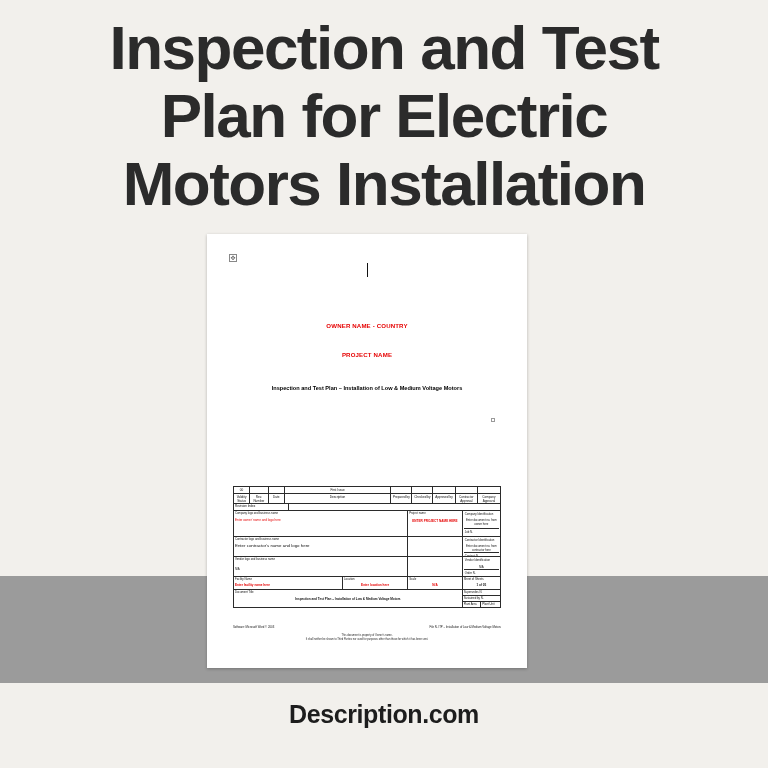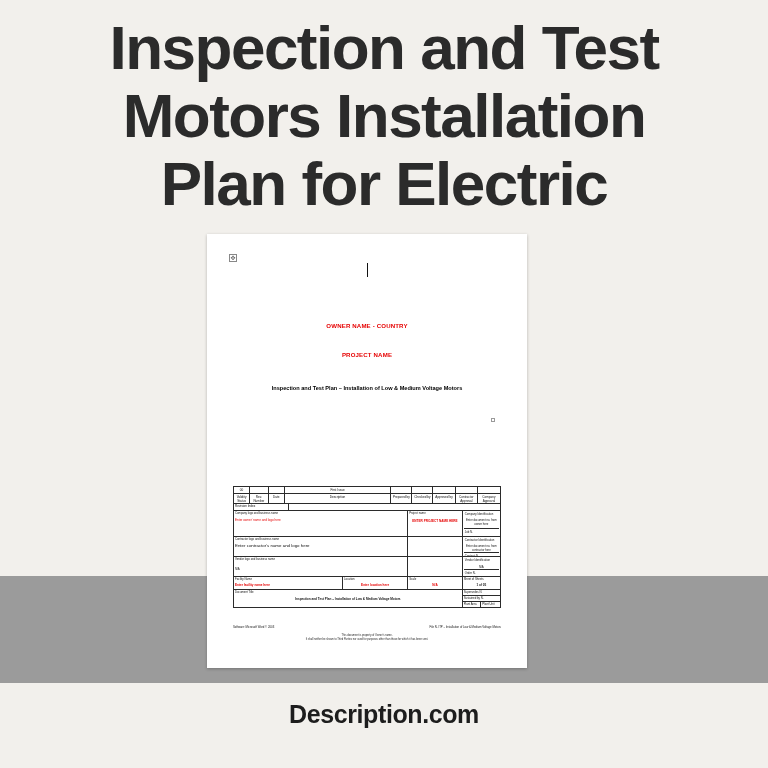--- a/index.html
+++ b/index.html
@@ -230,22 +230,22 @@
 </head>
 <body>
 
 <div class="page">
   <div class="bg-top"></div>
   <div class="bg-bottom"></div>
   <div class="bg-bottom-strip"></div>
 
   <div class="heading">
     <span class="ln">Inspection and Test</span>
+    <span class="ln">Plan for Electric</span>
     <span class="ln">Motors Installation</span>
-    <span class="ln">Plan for Electric</span>
   </div>
 
   <div class="doc">
     <div class="doc-inner">
       <div class="move-handle">✥</div>
       <div class="caret"></div>
       <div class="small-sq"></div>
 
       <div class="owner">OWNER NAME - COUNTRY</div>
       <div class="project">PROJECT NAME</div>

